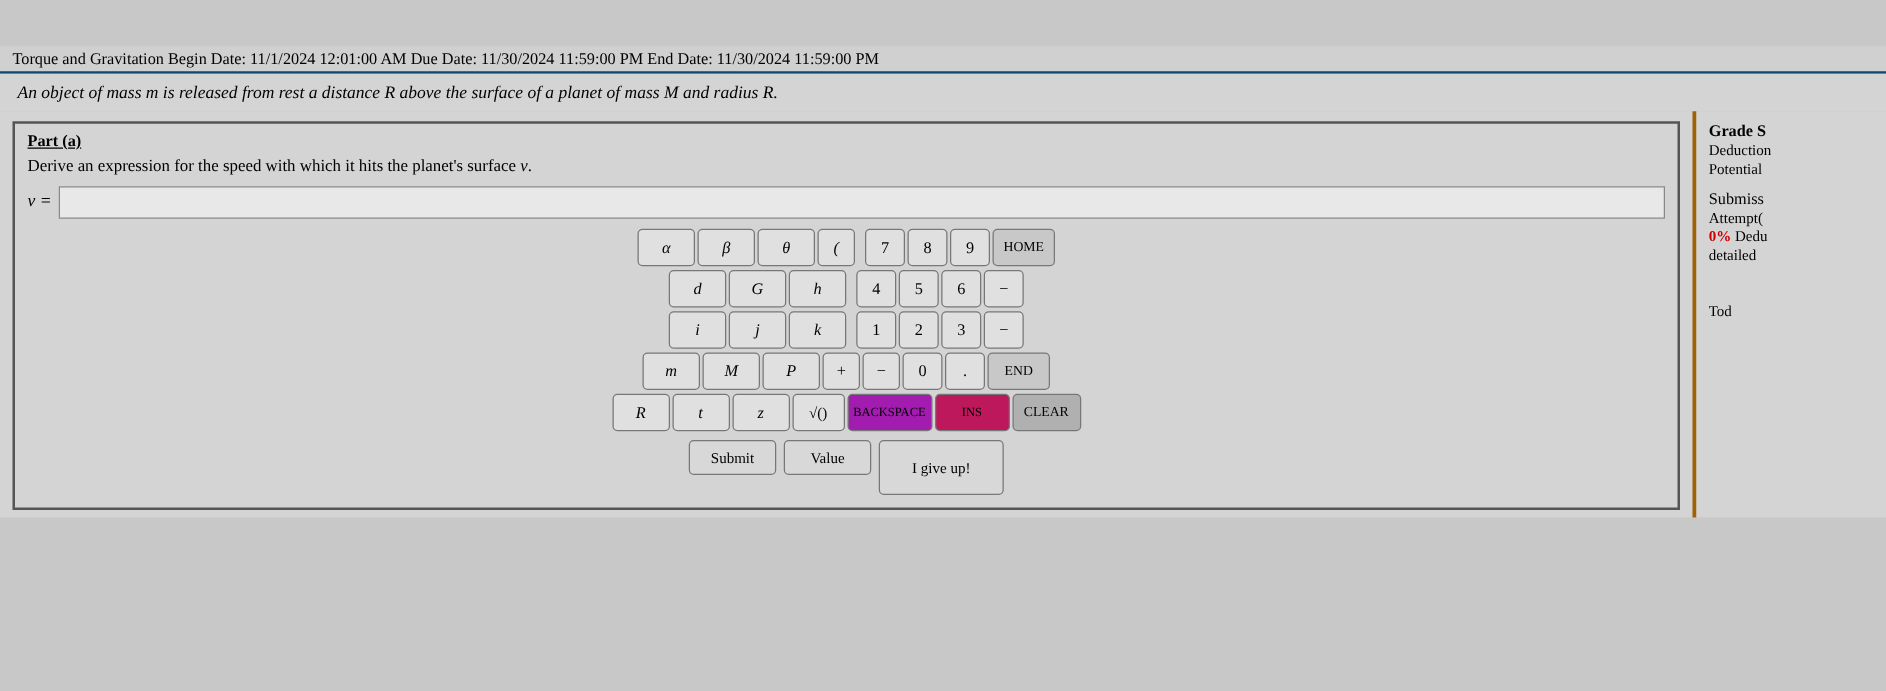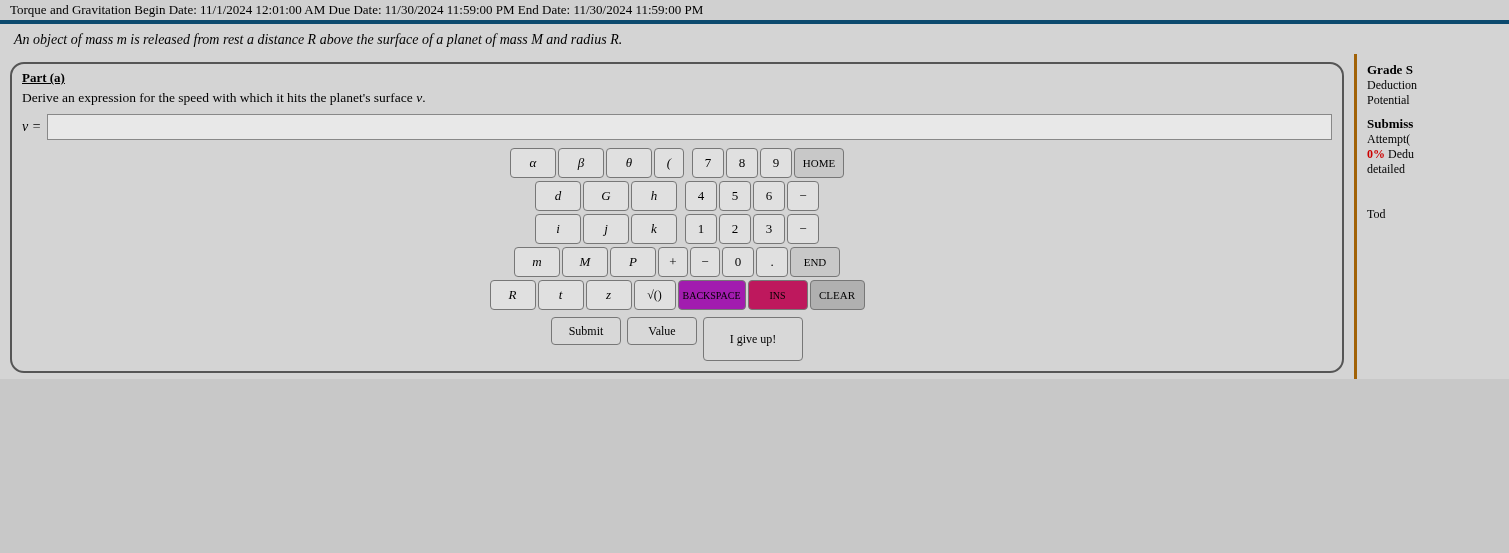--- a/index.html
+++ b/index.html
@@ -5,26 +5,27 @@
     * { box-sizing: border-box; margin: 0; padding: 0; }
     body {
       font-family: 'Times New Roman', Times, serif;
       background: #c8c8c8;
       width: 1509px;
       min-height: 553px;
       overflow: hidden;
     }
     .header-bar {
       background: #d0d0d0;
-      border-bottom: 4px solid #0c4a6e;
+      border-bottom: 2px solid #0c4a6e;
       padding: 2px 10px;
       font-size: 13px;
       color: #000;
       white-space: nowrap;
       overflow: hidden;
+      margin-top: 37px;
     }
     .problem-section {
       background: #d4d4d4;
       padding: 8px 14px 6px 14px;
       font-size: 14px;
       color: #000;
     }
     .problem-title {
       font-weight: bold;
       font-size: 14px;
@@ -39,21 +40,21 @@
       flex-direction: row;
       width: 100%;
     }
     .left-panel {
       flex: 1;
       background: #d4d4d4;
       padding: 0;
     }
     .part-box {
       border: 2px solid #555;
-      border-radius: 14px;
+      border-radius: 0;
       margin: 8px 10px 6px 10px;
       padding: 6px 10px 10px 10px;
       background: #d4d4d4;
     }
     .part-title {
       font-size: 13px;
       font-weight: bold;
       text-decoration: underline;
       margin-bottom: 4px;
     }
@@ -207,21 +208,21 @@
     }
     .right-value {
       font-size: 12px;
     }
     .deduction-highlight {
       color: #cc0000;
       font-weight: bold;
     }
     .submit-label {
       font-size: 13px;
-      font-weight: bold;
+      font-weight: normal;
     }
   </style>
 </head>
 <body>
 
 <div class="header-bar">
   <span>Torque and Gravitation    Begin Date: 11/1/2024 12:01:00 AM  Due Date: 11/30/2024 11:59:00 PM  End Date:  11/30/2024 11:59:00 PM</span>
 </div>
 
 <div class="problem-section">

